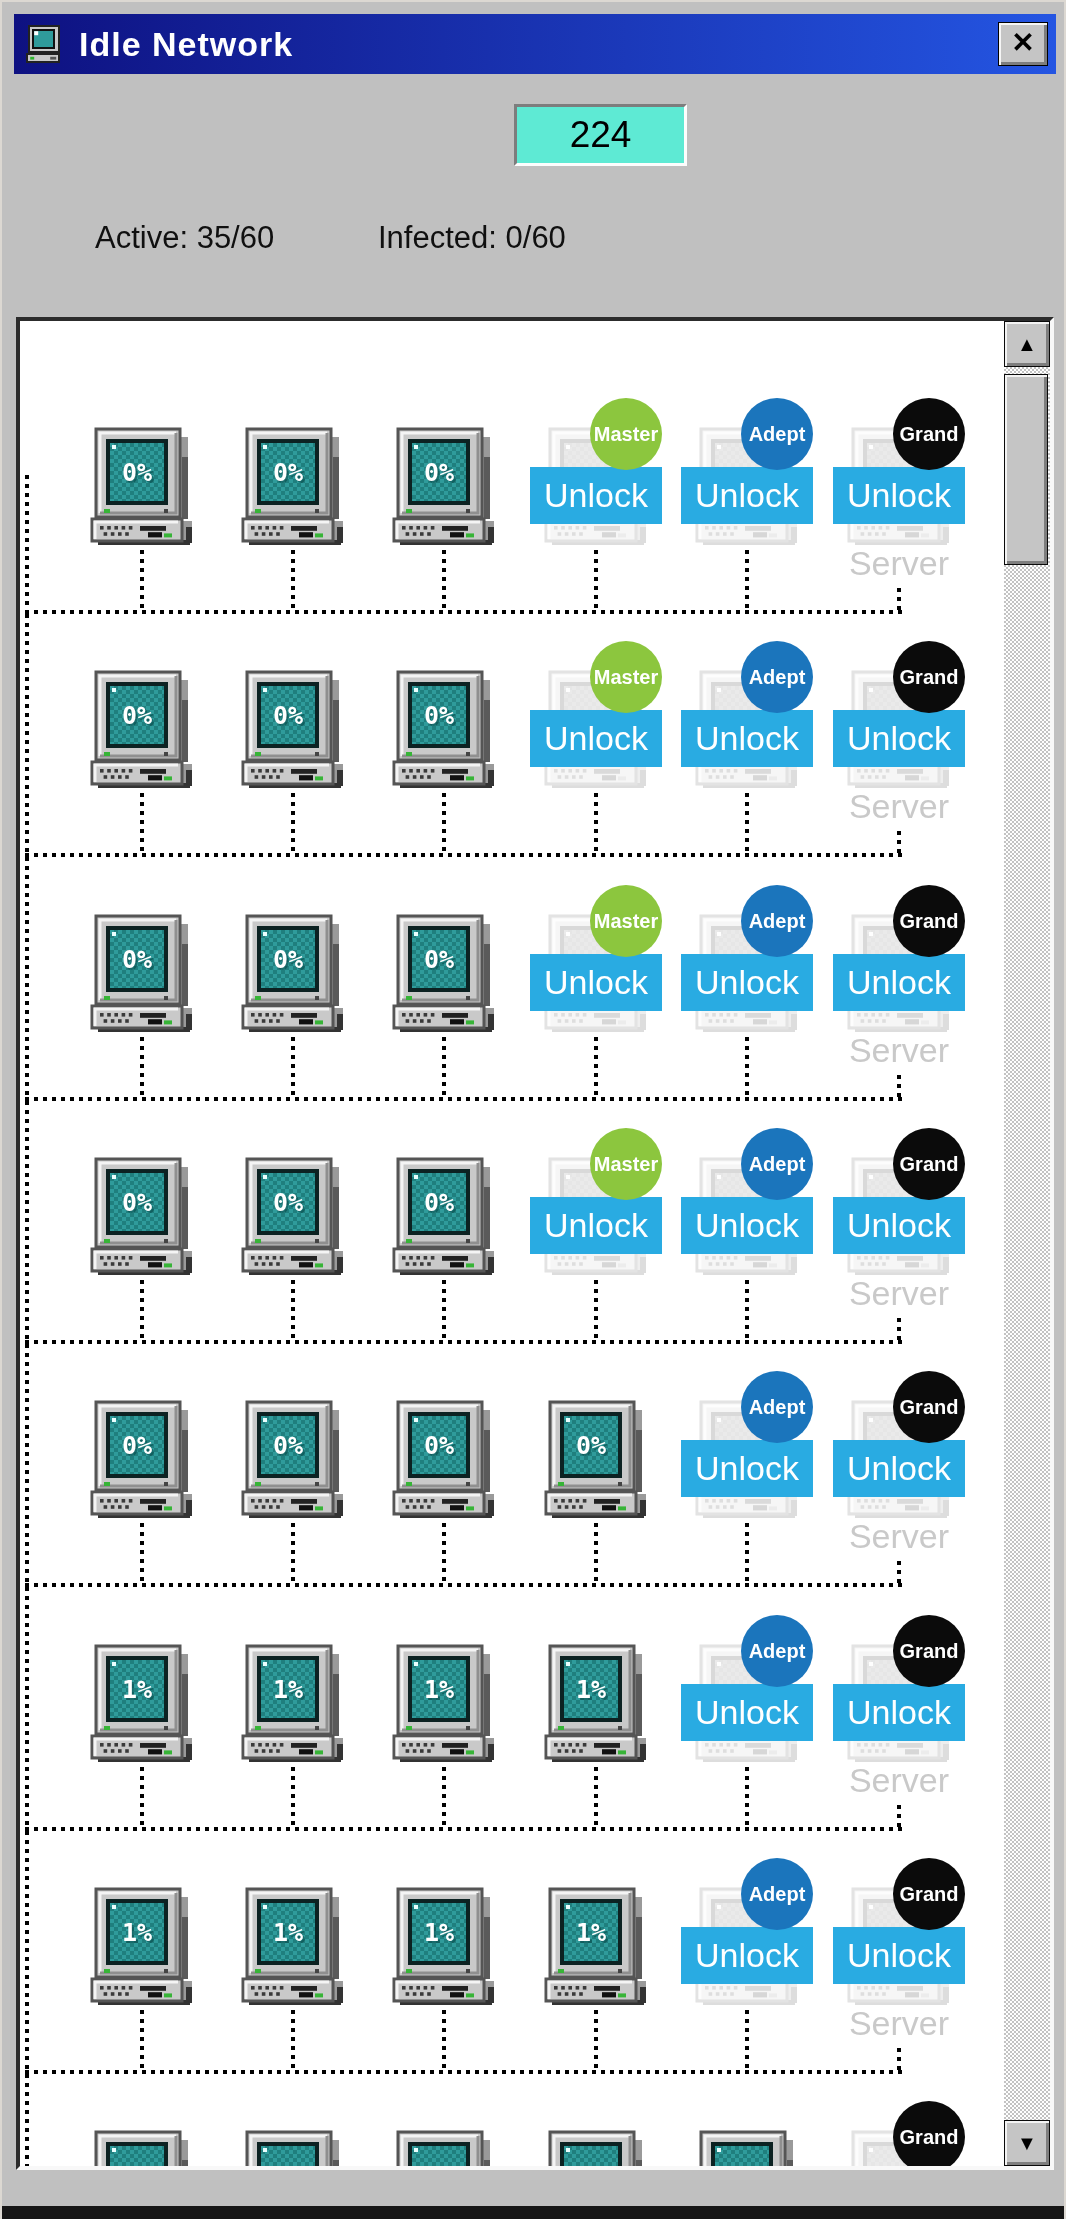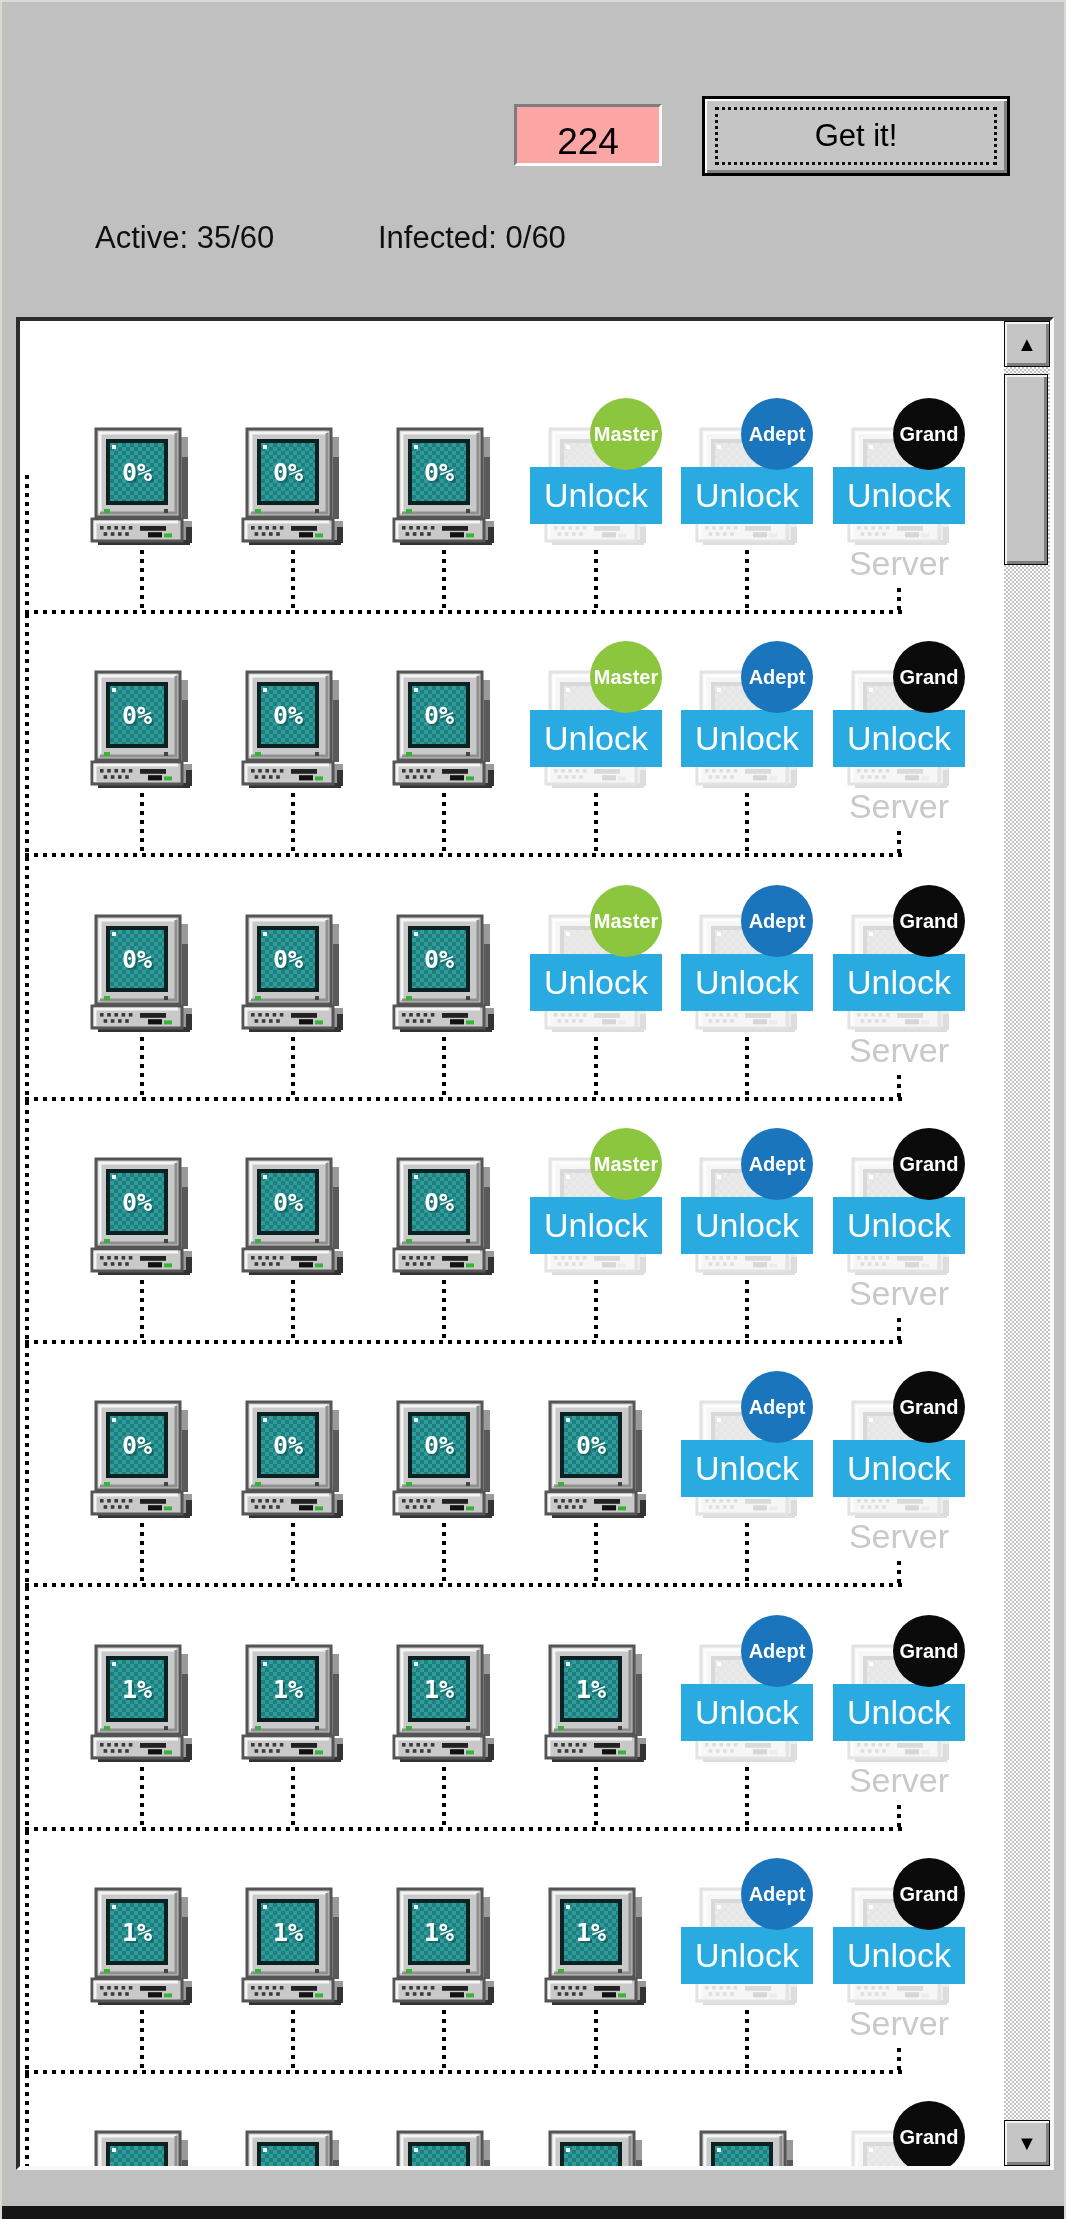--- a/index.html
+++ b/index.html
@@ -19,23 +19,23 @@
     display:flex;align-items:center;}
   .titleicon{width:40px;height:40px;margin-left:11px;flex:0 0 auto;}
   .title{color:#fff;font-size:34px;font-weight:bold;margin-left:14px;letter-spacing:1px;}
   .closebtn{position:absolute;right:8px;top:8px;width:50px;height:44px;
     background:#c5c5c5;border:1px solid #000;
     box-shadow:inset 2px 2px 0 #f5f5f5, inset -3px -3px 0 #7e7e7e;
     display:flex;align-items:center;justify-content:center;
     font-size:28px;font-weight:bold;color:#000;padding:0 0 4px 0;cursor:pointer;}
 
   
-  .field{position:absolute;left:512px;top:102px;width:148px;height:62px;
-    background:#fca5a5;border:3px solid;border-color:#7d7d7d #fdfdfd #fdfdfd #7d7d7d;
-    display:flex;align-items:flex-end;justify-content:center;
+  .field{position:absolute;left:512px;top:102px;width:173px;height:62px;
+    background:#5eead4;border:3px solid;border-color:#7d7d7d #fdfdfd #fdfdfd #7d7d7d;
+    display:flex;align-items:center;justify-content:center;
     font-size:37px;color:#000;box-sizing:border-box;}
   .getbtn{position:absolute;left:700px;top:94px;width:308px;height:80px;
     background:#c5c5c5;border:3px solid #000;box-sizing:border-box;
     box-shadow:inset 2px 2px 0 #fafafa, inset -3px -3px 0 #828282;
     padding:0;cursor:pointer;}
   .getbtn .focusrect{position:absolute;inset:8px 10px;border:3px dotted #111;
     display:flex;align-items:center;justify-content:center;
     font-size:31px;color:#000;font-family:"Liberation Sans",sans-serif;}
 
   
@@ -97,28 +97,41 @@
     <pattern id="scrpat" width="4" height="4" patternUnits="userSpaceOnUse">
       <rect width="4" height="4" fill="#2f9b9b"></rect>
       <rect x="0" y="0" width="2" height="2" fill="#1f7f7e"></rect>
       <rect x="2" y="2" width="2" height="2" fill="#1f7f7e"></rect>
     </pattern>
   </defs>
 </svg>
 
 <div class="window">
 
+  <div class="titlebar">
+    <span class="titleicon">
+      <svg viewBox="0 0 20 20" width="40" height="40">
+        <rect x="2" y="1" width="15" height="13" fill="#c9c9c9" stroke="#222" stroke-width="1"></rect>
+        <rect x="4" y="3" width="10.5" height="9" fill="#2f9b9b" stroke="#111" stroke-width="1"></rect>
+        <rect x="4.6" y="3.6" width="2" height="2" fill="#fff"></rect>
+        <rect x="1" y="15" width="16" height="4" fill="#c9c9c9" stroke="#222" stroke-width="1"></rect>
+        <rect x="2.6" y="16.4" width="2" height="1.4" fill="#2db52d"></rect>
+        <rect x="12.6" y="16.4" width="3" height="1.4" fill="#555"></rect>
+      </svg>
+    </span>
+    <span class="title">Idle Network</span>
+    <button class="closebtn">
+      <span>✕</span>
+    </button>
+  </div>
 
   <div class="field">
     <span>224</span>
   </div>
 
-  <button class="getbtn">
-    <span class="focusrect">Get it!</span>
-  </button>
 
   <span class="stat active">Active: 35/60</span>
   <span class="stat infected">Infected: 0/60</span>
 
   <div class="panel">
     <div class="content" id="rows">
         <div class="row">
           <div class="dotv" style="left: 5px; top: 154px; height: 139px;"></div>
           <div class="doth" style="left: 5px; top: 289px; width: 882px;"></div>
           <div class="comp" style="left: 70px; top: 106px;">

